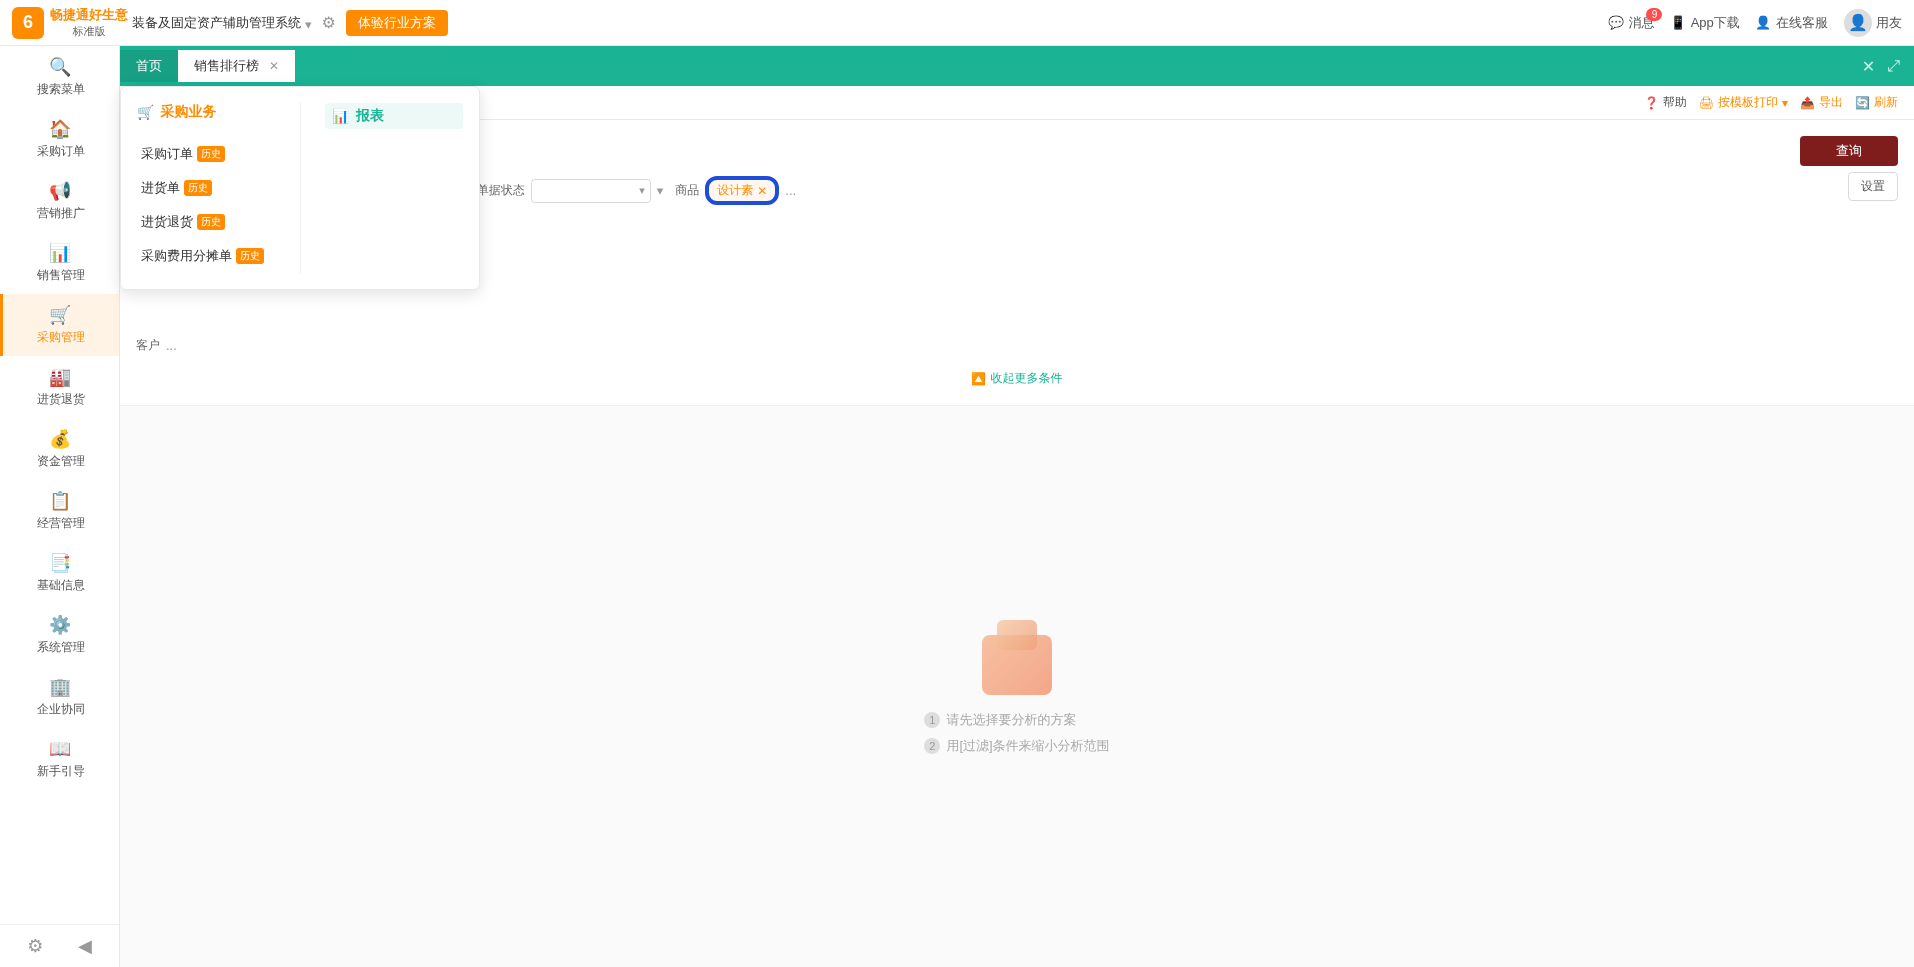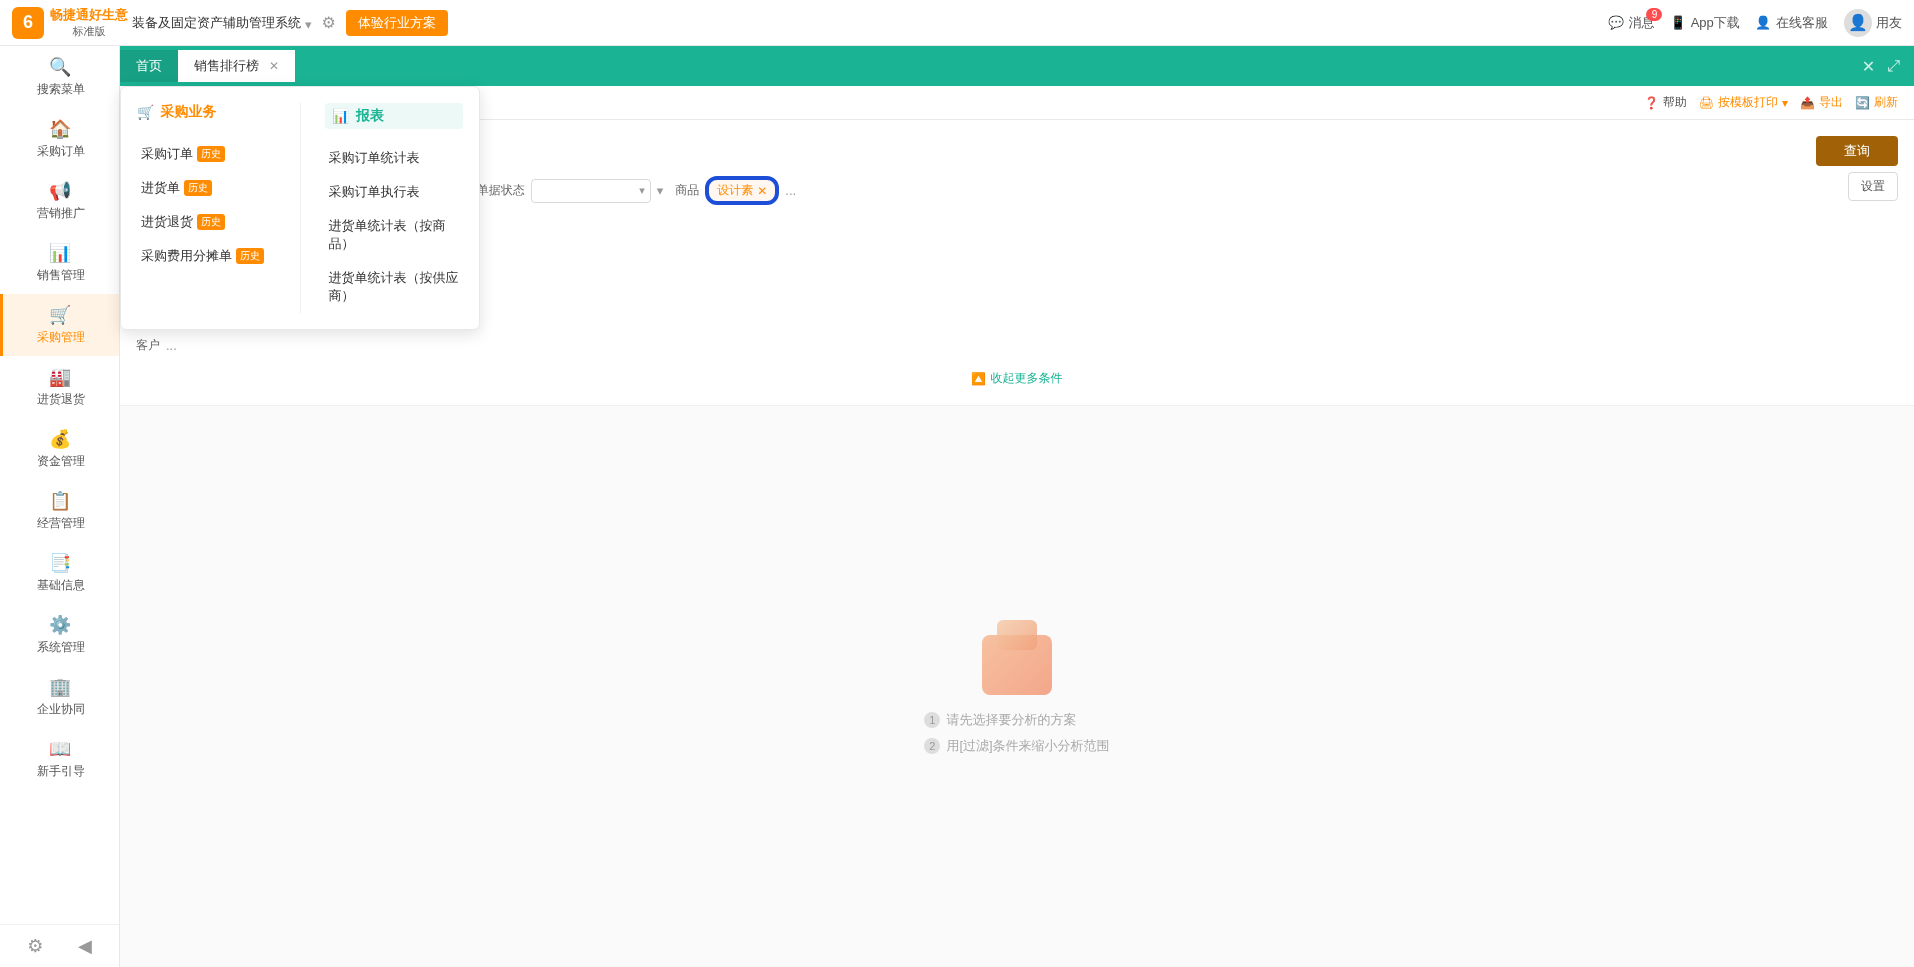--- a/index.html
+++ b/index.html
@@ -249,25 +249,25 @@
       display: flex;
       align-items: center;
       justify-content: center;
       gap: 4px;
       color: #1ab394;
       cursor: pointer;
       font-size: 12px;
       padding: 6px 0;
     }
     .query-btn {
-      background: #a16207;
+      background: #7f1d1d;
       color: #fff;
       border: none;
       border-radius: 4px;
-      padding: 6px 28px;
+      padding: 6px 36px;
       cursor: pointer;
       font-size: 13px;
     }
     .set-btn {
       border: 1px solid #d9d9d9;
       background: #fff;
       border-radius: 4px;
       padding: 5px 12px;
       cursor: pointer;
       font-size: 12px;
@@ -616,29 +616,14 @@
           <span class="history-tag">历史</span>
         </div>
       </div>
   </div>
   <div class="col-divider"></div>
   <div class="dropdown-col">
     <div class="dropdown-col-title teal">
       <span>📊</span>
       <span>报表</span>
     </div>
-    <div id="report-items">
-
-    <div class="menu-row">
-          <span>采购订单统计表</span>
-        </div>
-        <div class="menu-row">
-          <span>采购订单执行表</span>
-        </div>
-        <div class="menu-row">
-          <span>进货单统计表（按商品）</span>
-        </div>
-        <div class="menu-row">
-          <span>进货单统计表（按供应商）</span>
-        </div>
-      </div>
   </div>
 </div>
 
 </body></html>

